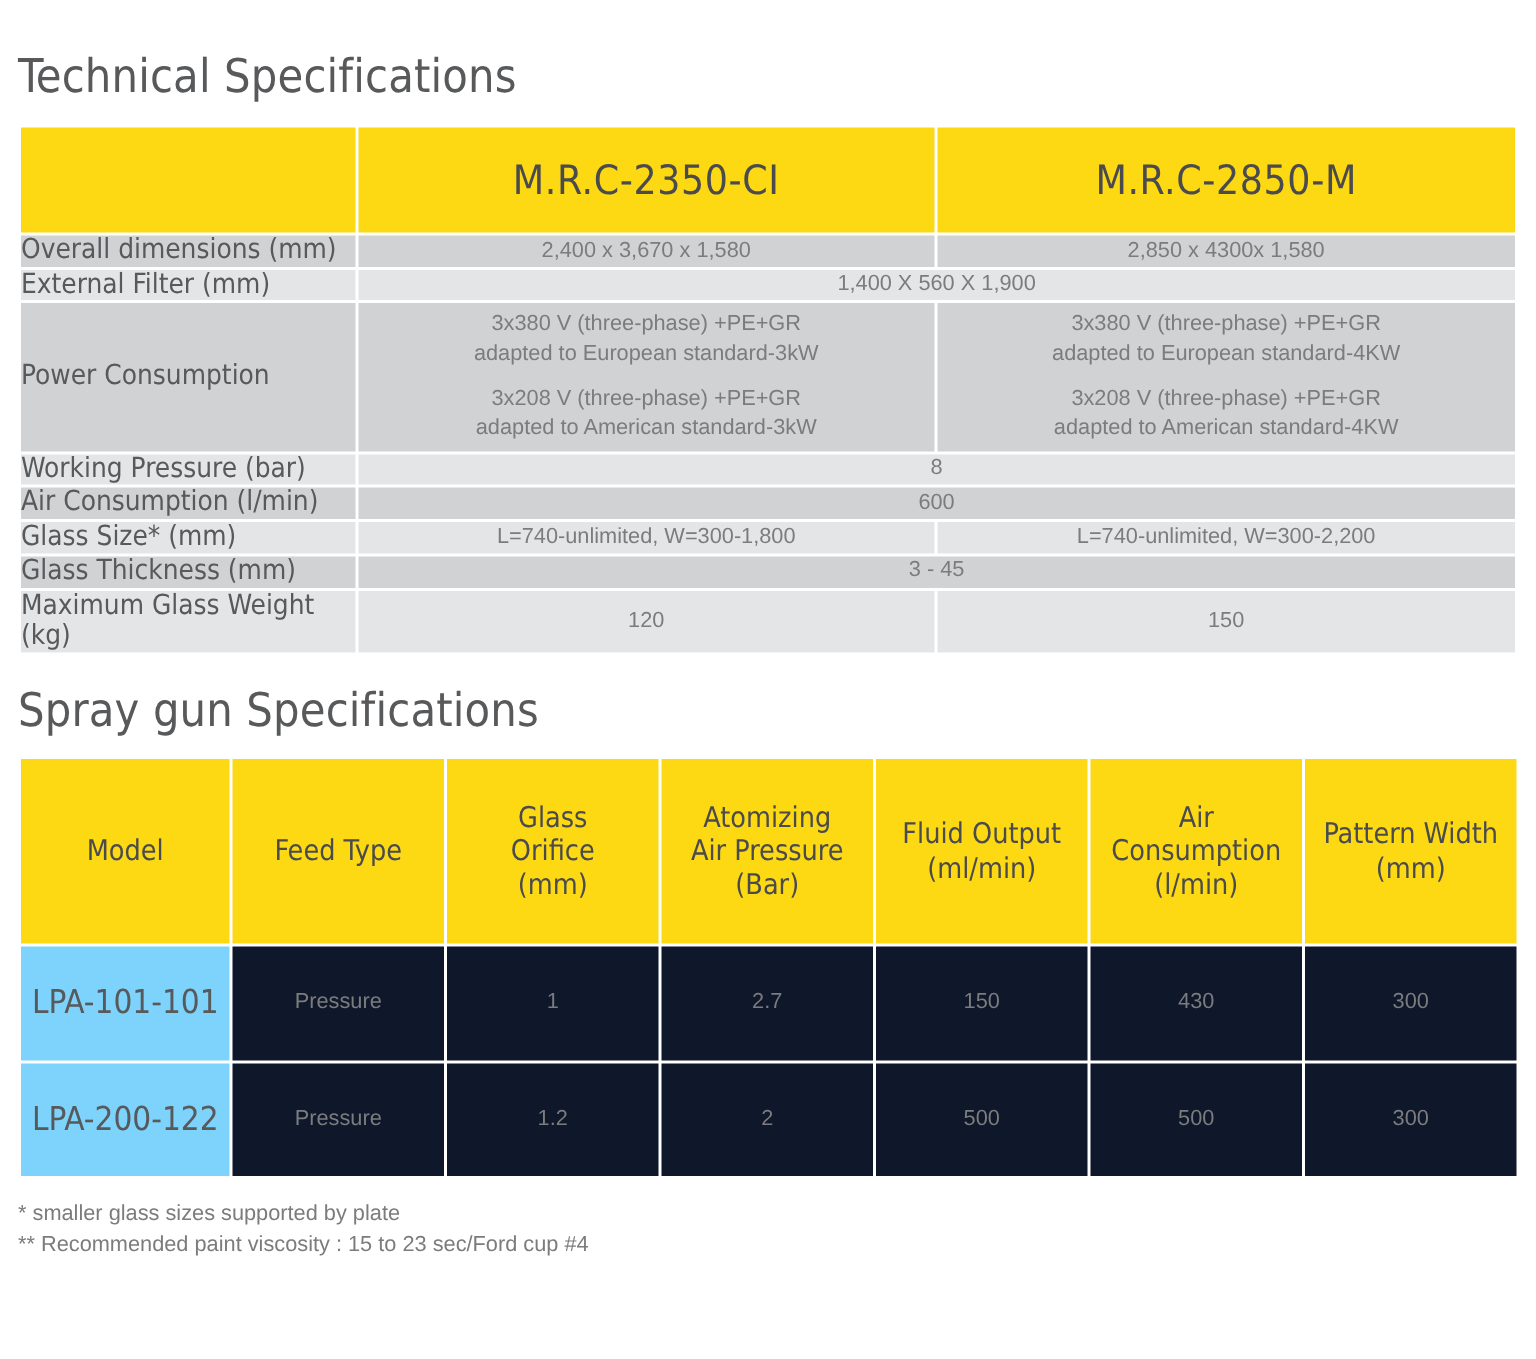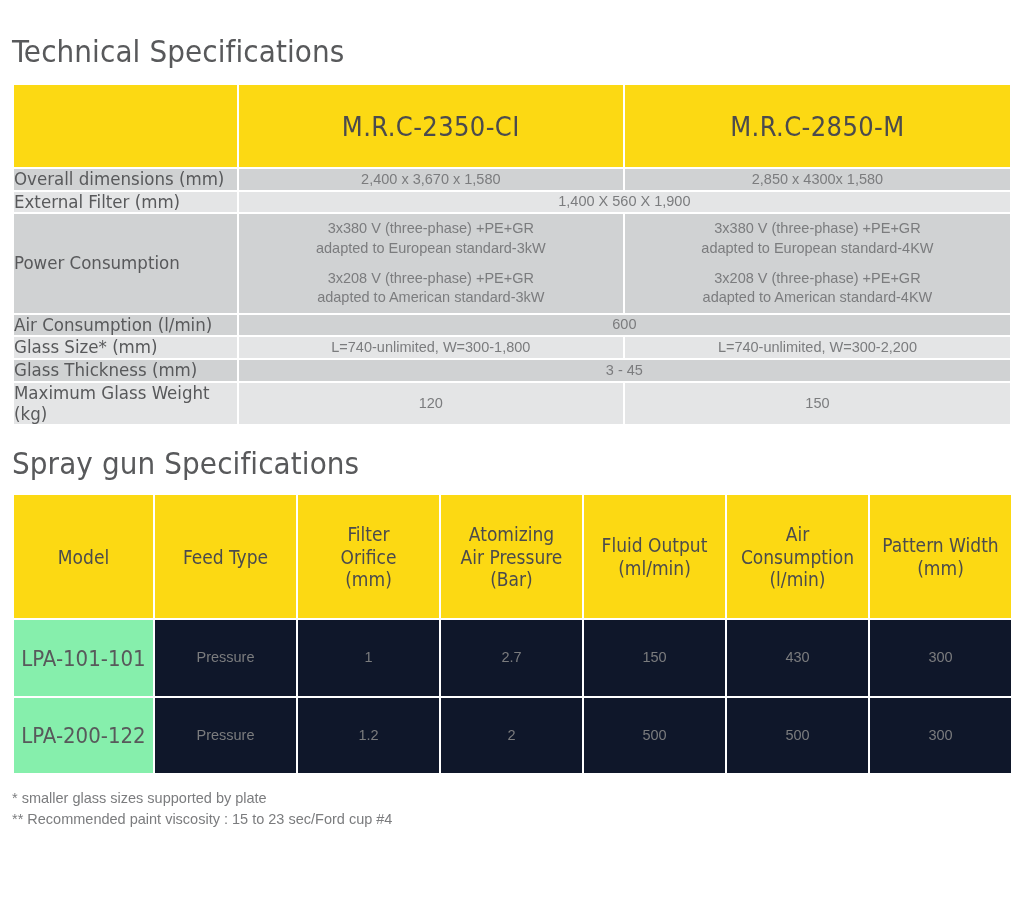--- a/index.html
+++ b/index.html
@@ -86,42 +86,42 @@
   .row-dark  .lbl, .row-dark  .val { background: #D0D2D3; }
   .row-light .lbl, .row-light .val { background: #E4E5E6; }
 
   
   #tbl-tech { margin-top: 0; }
   #tbl-tech .c-label { width: 221px; }
   #tbl-tech .c-a { width: 381px; }
   #tbl-tech .c-b { width: 382px; }
   #tbl-tech .hdr-yellow {
     font-size: 27px;
-    height: 82px;
+    height: 70px;
     letter-spacing: 0.4px;
   }
 
   
   #tbl-spray .c-model { width: 139px; }
   #tbl-spray .c-feed  { width: 141px; }
   #tbl-spray .c-g     { width: 141px; }
   #tbl-spray .hdr-yellow {
     font-size: 19px;
     height: 115px;
     line-height: 1.18;
     padding: 4px 2px;
   }
   #tbl-spray .model-cell {
     font-family: "DejaVu Sans Condensed", "Liberation Sans Narrow", "Liberation Sans", sans-serif;
     font-stretch: condensed;
     font-size: 22px;
     color: #58595b;
     text-align: center;
     padding: 8px 2px;
-    background: #86efac;
+    background: #7dd3fc;
   }
   #tbl-spray .val { padding: 28px 4px; background: #0f172a; }
 
   
   .footnotes {
     margin-top: 13px;
     font-size: 14.5px;
     color: #7b7c7e;
     line-height: 1.45;
   }
@@ -173,20 +173,24 @@
             <span class="blk">
               <span class="line">3x380 V (three-phase) +PE+GR</span>
               <span class="line">adapted to European standard-4KW</span>
             </span>
             <span class="blk">
               <span class="line">3x208 V (three-phase) +PE+GR</span>
               <span class="line">adapted to American standard-4KW</span>
             </span>
           </td>
         </tr>
+        <tr class="row-light">
+          <td class="lbl">Working Pressure (bar)</td>
+          <td class="val" colspan="2">8</td>
+        </tr>
         <tr class="row-dark">
           <td class="lbl">Air Consumption (l/min)</td>
           <td class="val" colspan="2">600</td>
         </tr>
         <tr class="row-light">
           <td class="lbl">Glass Size*  (mm)</td>
           <td class="val">L=740-unlimited, W=300-1,800</td>
           <td class="val">L=740-unlimited, W=300-2,200</td>
         </tr>
         <tr class="row-dark">
@@ -215,21 +219,21 @@
     </colgroup>
     <thead>
       <tr id="spray-head-row">
           <th class="hdr-yellow">
             <span class="line" style="display: block;">Model</span>
           </th>
           <th class="hdr-yellow">
             <span class="line" style="display: block;">Feed Type</span>
           </th>
           <th class="hdr-yellow">
-            <span class="line" style="display: block;">Filter</span>
+            <span class="line" style="display: block;">Glass</span>
             <span class="line" style="display: block;">Orifice</span>
             <span class="line" style="display: block;">(mm)</span>
           </th>
           <th class="hdr-yellow">
             <span class="line" style="display: block;">Atomizing</span>
             <span class="line" style="display: block;">Air Pressure</span>
             <span class="line" style="display: block;">(Bar)</span>
           </th>
           <th class="hdr-yellow">
             <span class="line" style="display: block;">Fluid Output</span>

